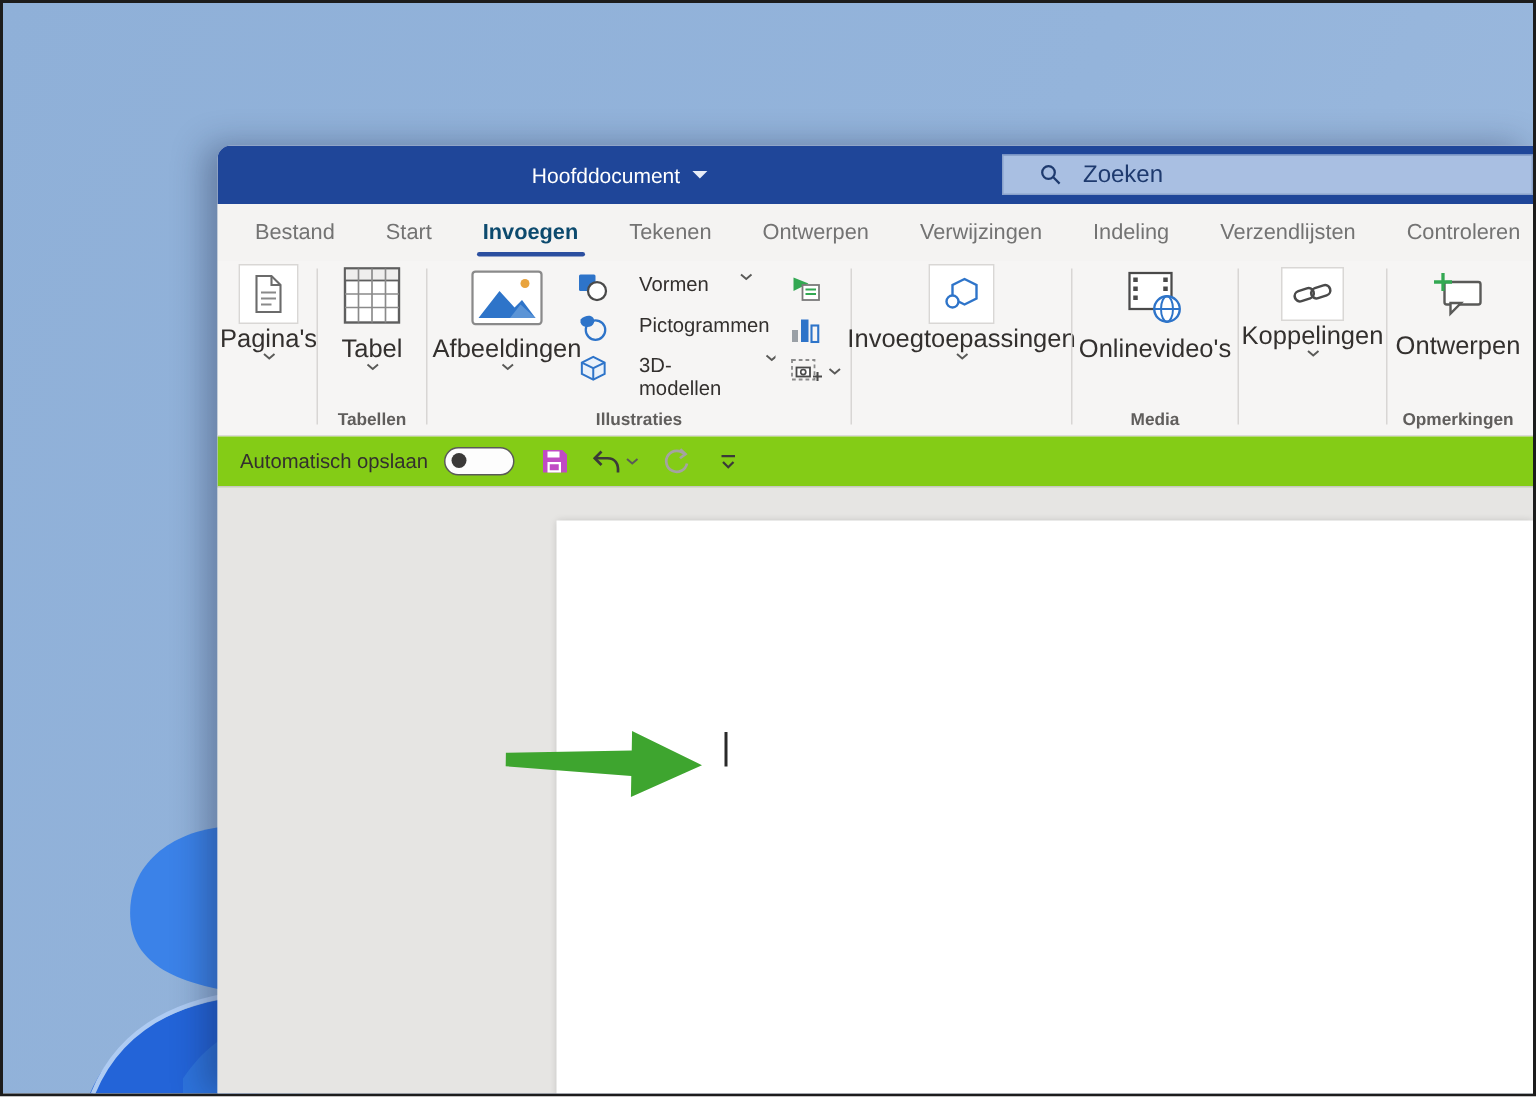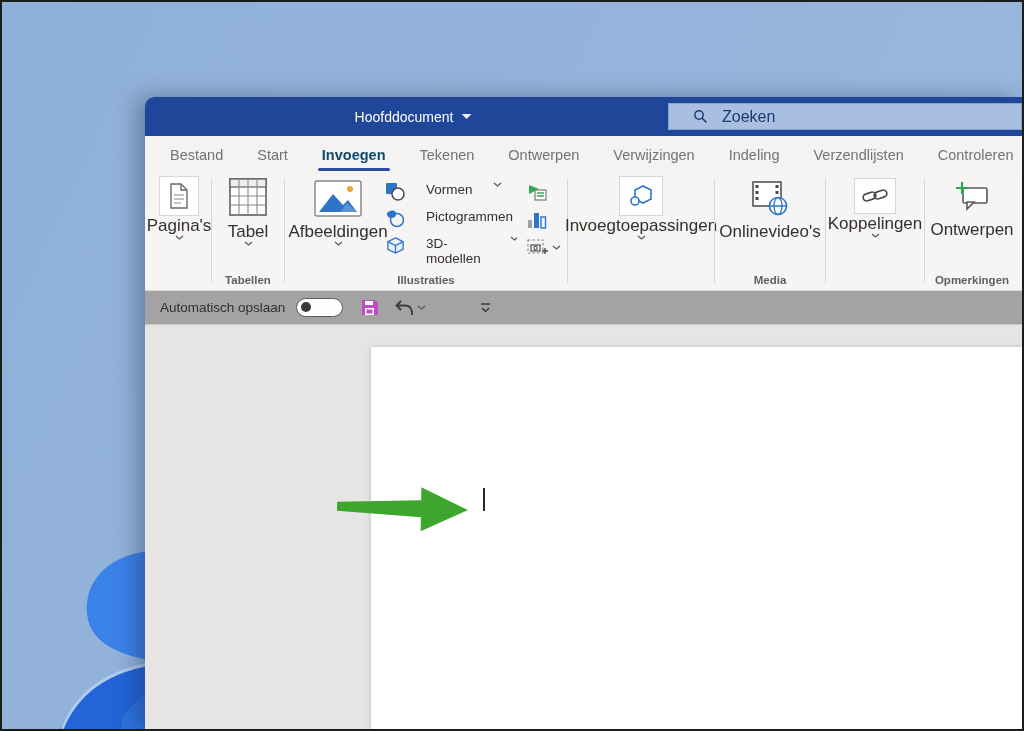--- a/index.html
+++ b/index.html
@@ -45,21 +45,21 @@
   .bigbtn { display:flex; flex-direction:column; align-items:center; gap:2px; cursor:default; }
   .bigbtn .blabel { font-size:17px; color:#33302e; line-height:15px; }
   .iconbox { background:#fff; border:1px solid #d9d7d5; display:flex; align-items:center; justify-content:center; }
 
   .stackcol { display:flex; flex-direction:column; justify-content:flex-start; gap:5px; padding-top:6px; }
   .rowbtn { display:flex; align-items:flex-start; gap:20px; font-size:13.5px; color:#33302e; height:22px; }
   .minicol { display:flex; flex-direction:column; gap:5px; padding-top:6px; margin-left:10px; }
   .minibtn { display:flex; align-items:center; gap:3px; height:22px; }
 
   
-  .qat { height:34px; background:#a3a3a3; border-bottom:1px solid #c9c7c5;
+  .qat { height:34px; background:#84cc16; border-bottom:1px solid #c9c7c5;
          display:flex; align-items:center; gap:11px; padding-left:15px; flex:0 0 auto; }
   .qat-label { font-size:13.5px; color:#33302e; }
   .toggle { width:47px; height:19px; border:1.5px solid #5a5a58; border-radius:10px;
             background:#fdfdfd; position:relative; }
   .toggle .knob { position:absolute; left:4px; top:3px; width:10px; height:10px;
                   border-radius:50%; background:#3b3a39; }
 
   
   .docarea { flex:1 1 auto; position:relative; background:#e6e5e3; overflow:hidden; }
   .page { position:absolute; left:226px; top:22px; right:0; bottom:-4px; background:#fff;

